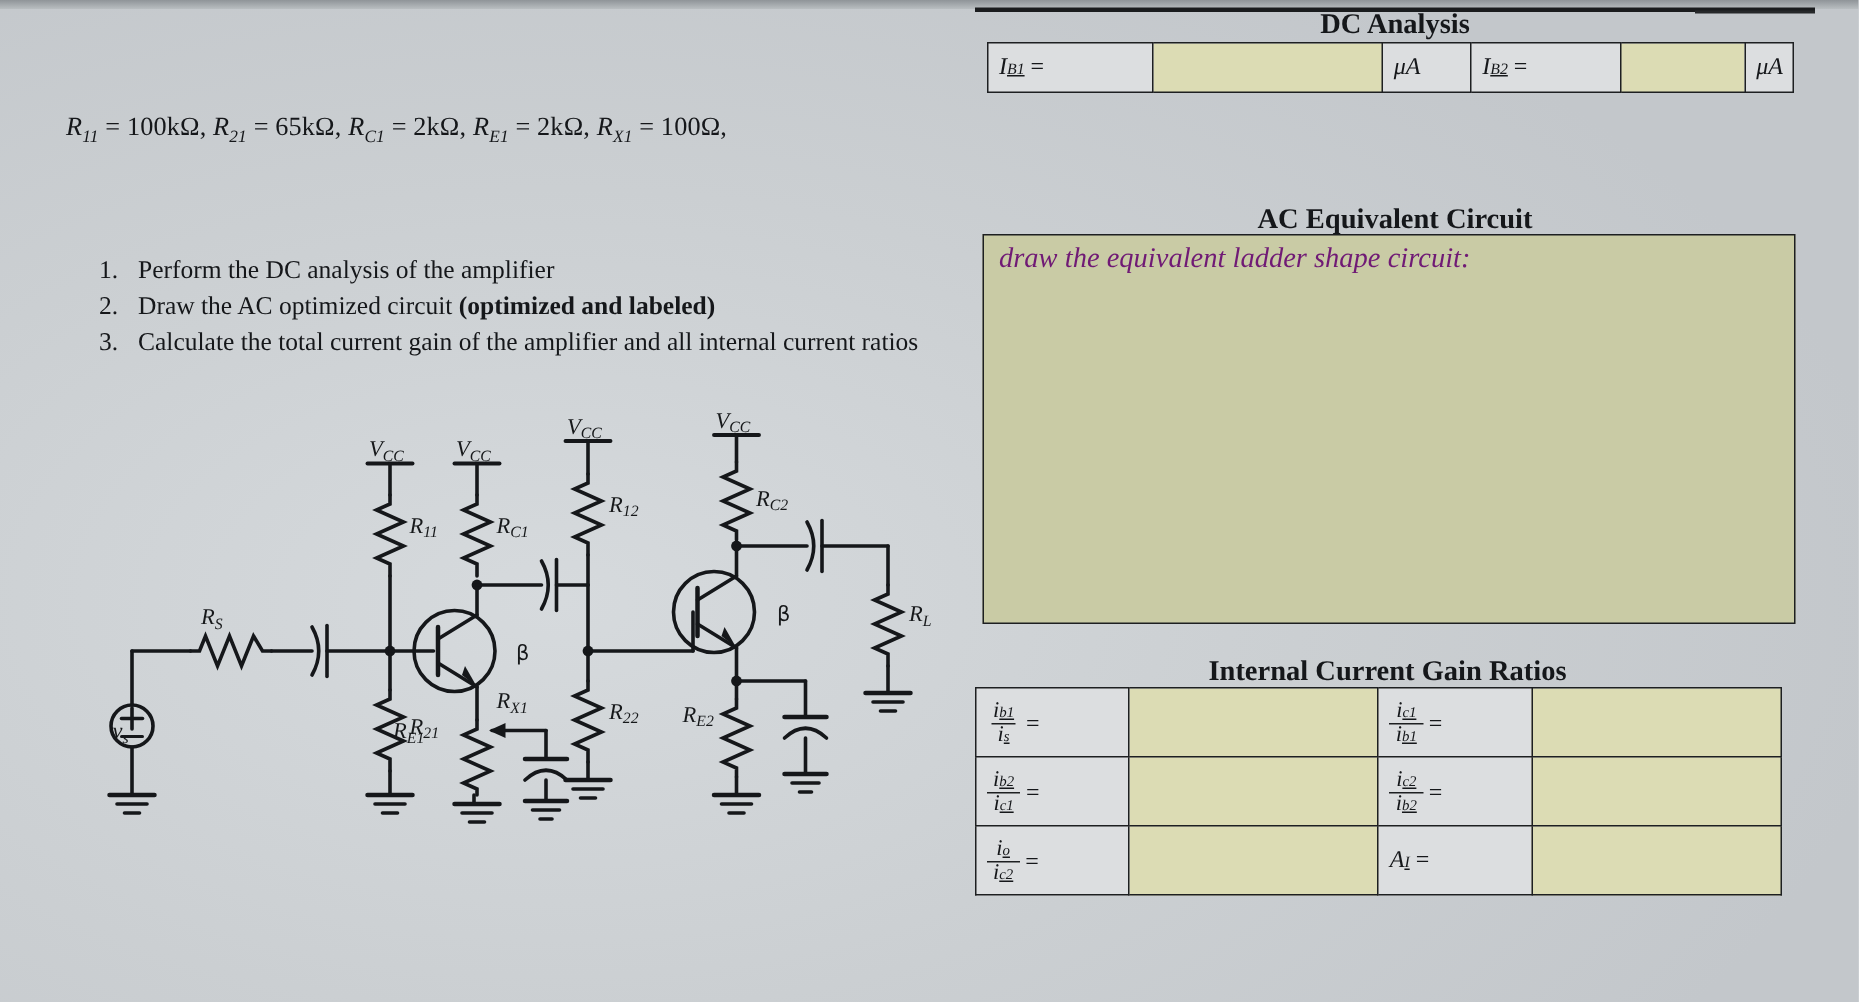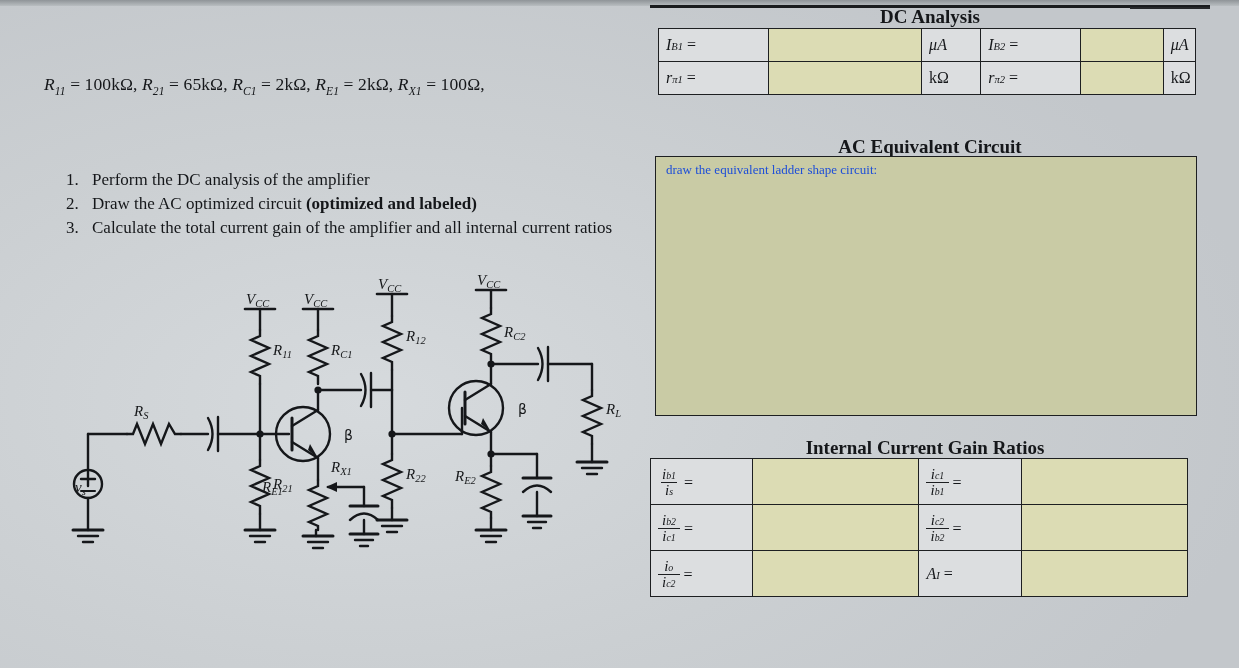--- a/index.html
+++ b/index.html
@@ -52,32 +52,32 @@
     font-size:16px;vertical-align:middle;}
   td.fill{background:#dcdcb4;}
   td.lbl-cell{background:#dcdee0;white-space:nowrap;}
 
   #dc-table{left:658px;top:28px;width:538px;}
   #ig-table{left:650px;top:458px;width:538px;}
   #ig-table td{height:45px;}
 
   #ac-box{position:absolute;left:655px;top:156px;width:540px;height:258px;
     background:#c9cba5;border:1.8px solid #1d1f21;}
-  #ac-hint{position:absolute;left:666px;top:162px;font-size:13px;
-    color:#1d4ed8;}
+  #ac-hint{position:absolute;left:666px;top:162px;font-style:italic;font-size:19px;
+    color:#701a75;}
 
   
   .frac{display:inline-flex;align-items:center;gap:4px;}
   .frac .stack{display:inline-flex;flex-direction:column;align-items:center;
     font-style:italic;line-height:1.02;}
   .frac .num{padding:0 4px;font-size:15px;}
   .frac .den{padding:0 4px;font-size:15px;border-top:1.4px solid #1d1f21;}
   .frac .eq{font-size:16px;font-style:normal;}
   .ital{font-style:italic;}
-  .sm{font-size:.66em;font-style:italic;}
+  .sm{font-size:.66em;font-style:italic;text-decoration:underline;}
 
   .unit{font-style:italic;font-size:16px;}
 </style>
 </head>
 <body>
 
 <div id="paper-bg"></div>
 <div id="top-dark-band"></div>
 <div id="top-rule"></div>
 <div id="top-rule2"></div>
@@ -272,28 +272,20 @@
     </colgroup>
   <tbody>
     <tr>
       <td class="lbl-cell"><span class="ital">I</span><span class="sm">B1</span> =</td>
       <td class="fill"></td>
       <td class="lbl-cell"><span class="unit">μA</span></td>
       <td class="lbl-cell"><span class="ital">I</span><span class="sm">B2</span> =</td>
       <td class="fill"></td>
       <td class="lbl-cell"><span class="unit">μA</span></td>
     </tr>
-    <tr>
-      <td class="lbl-cell"><span class="ital">r</span><span class="sm">π1</span> =</td>
-      <td class="fill"></td>
-      <td class="lbl-cell">kΩ</td>
-      <td class="lbl-cell"><span class="ital">r</span><span class="sm">π2</span> =</td>
-      <td class="fill"></td>
-      <td class="lbl-cell">kΩ</td>
-    </tr>
   </tbody>
 </table>
 
 <div class="sect-title" id="ac-title">AC Equivalent Circuit</div>
 <div id="ac-box"></div>
 <div id="ac-hint">draw the equivalent ladder shape circuit:</div>
 
 <div class="sect-title" id="ig-title">Internal Current Gain Ratios</div>
 <table class="grid" id="ig-table">
   <colgroup>

